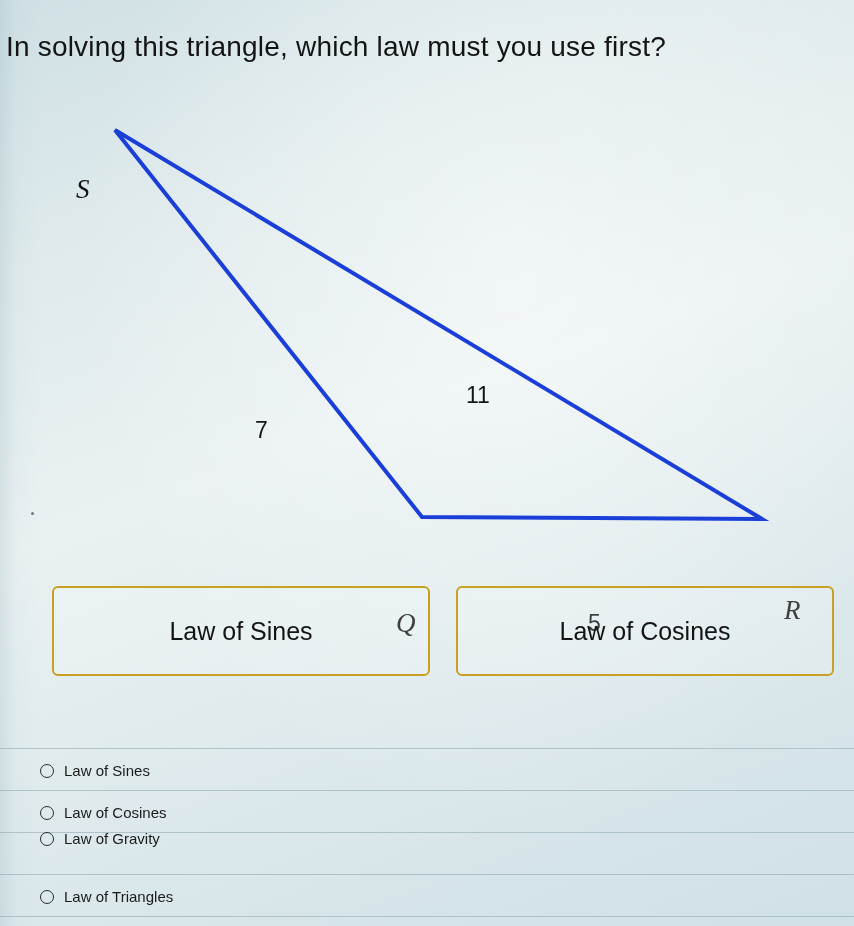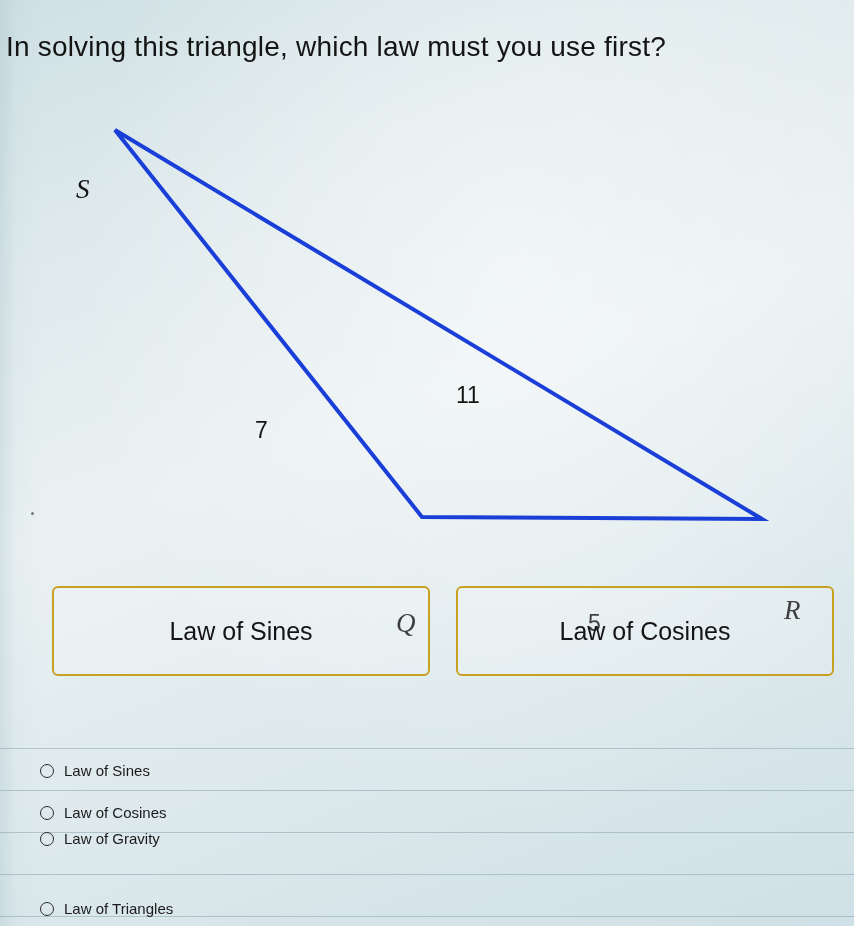--- a/index.html
+++ b/index.html
@@ -49,21 +49,21 @@
     font-family: "Liberation Serif", serif;
   }
   .slabel {
     position: absolute;
     font-size: 23px;
     font-family: "Liberation Sans", sans-serif;
   }
   .label-s { top: 94px; left: 76px; }
   .label-q { top: 528px; left: 396px; }
   .label-r { top: 515px; left: 784px; }
-  .label-11 { top: 302px; left: 456px; }
+  .label-11 { top: 302px; left: 466px; }
   .label-7  { top: 337px; left: 255px; }
   .label-5  { top: 530px; left: 588px; }
 
   .choices {
     position: absolute;
     top: 586px;
     left: 0;
     width: 854px;
     height: 96px;
   }
@@ -164,17 +164,17 @@
     <span>Law of Sines</span>
   </div>
   <div class="option-row" style="top:64px">
     <span class="radio"></span>
     <span>Law of Cosines</span>
   </div>
   <div class="option-row" style="top:90px">
     <span class="radio"></span>
     <span>Law of Gravity</span>
   </div>
-  <div class="option-row" style="top:160px">
+  <div class="option-row" style="top:148px">
     <span class="radio"></span>
     <span>Law of Triangles</span>
   </div>
 </div>
 
 </body></html>

